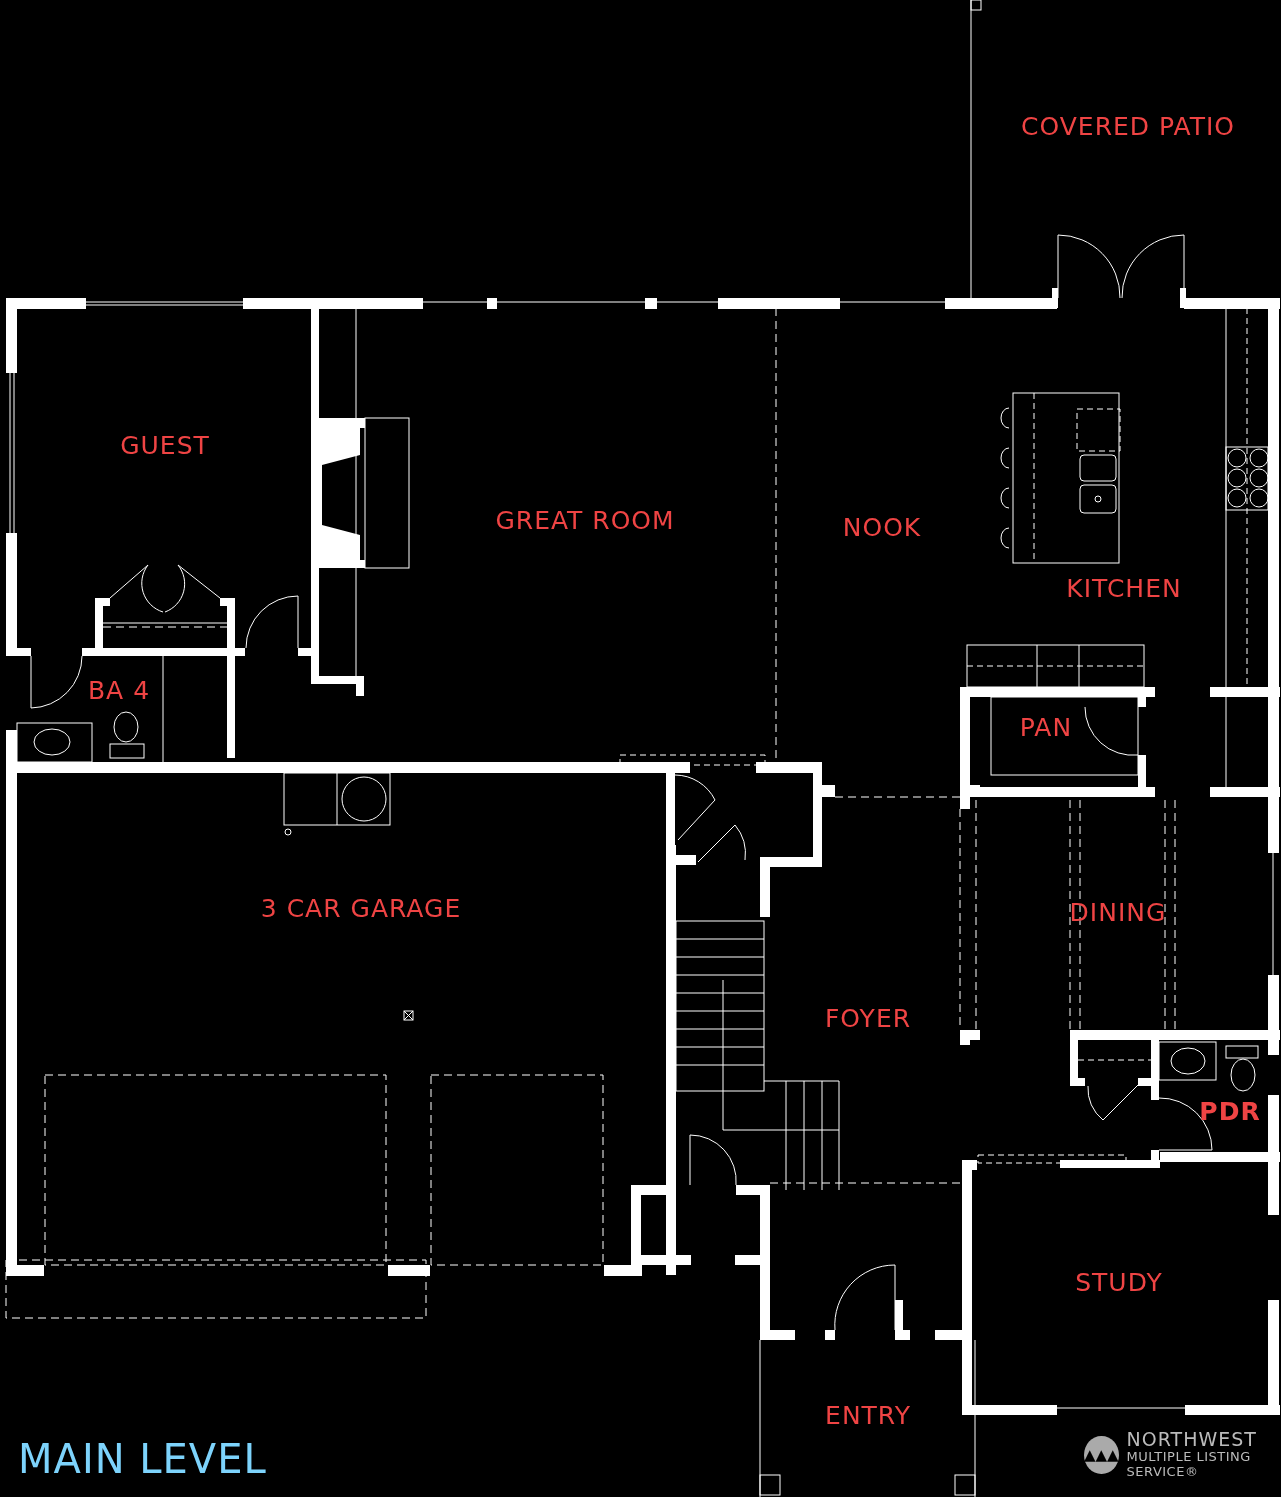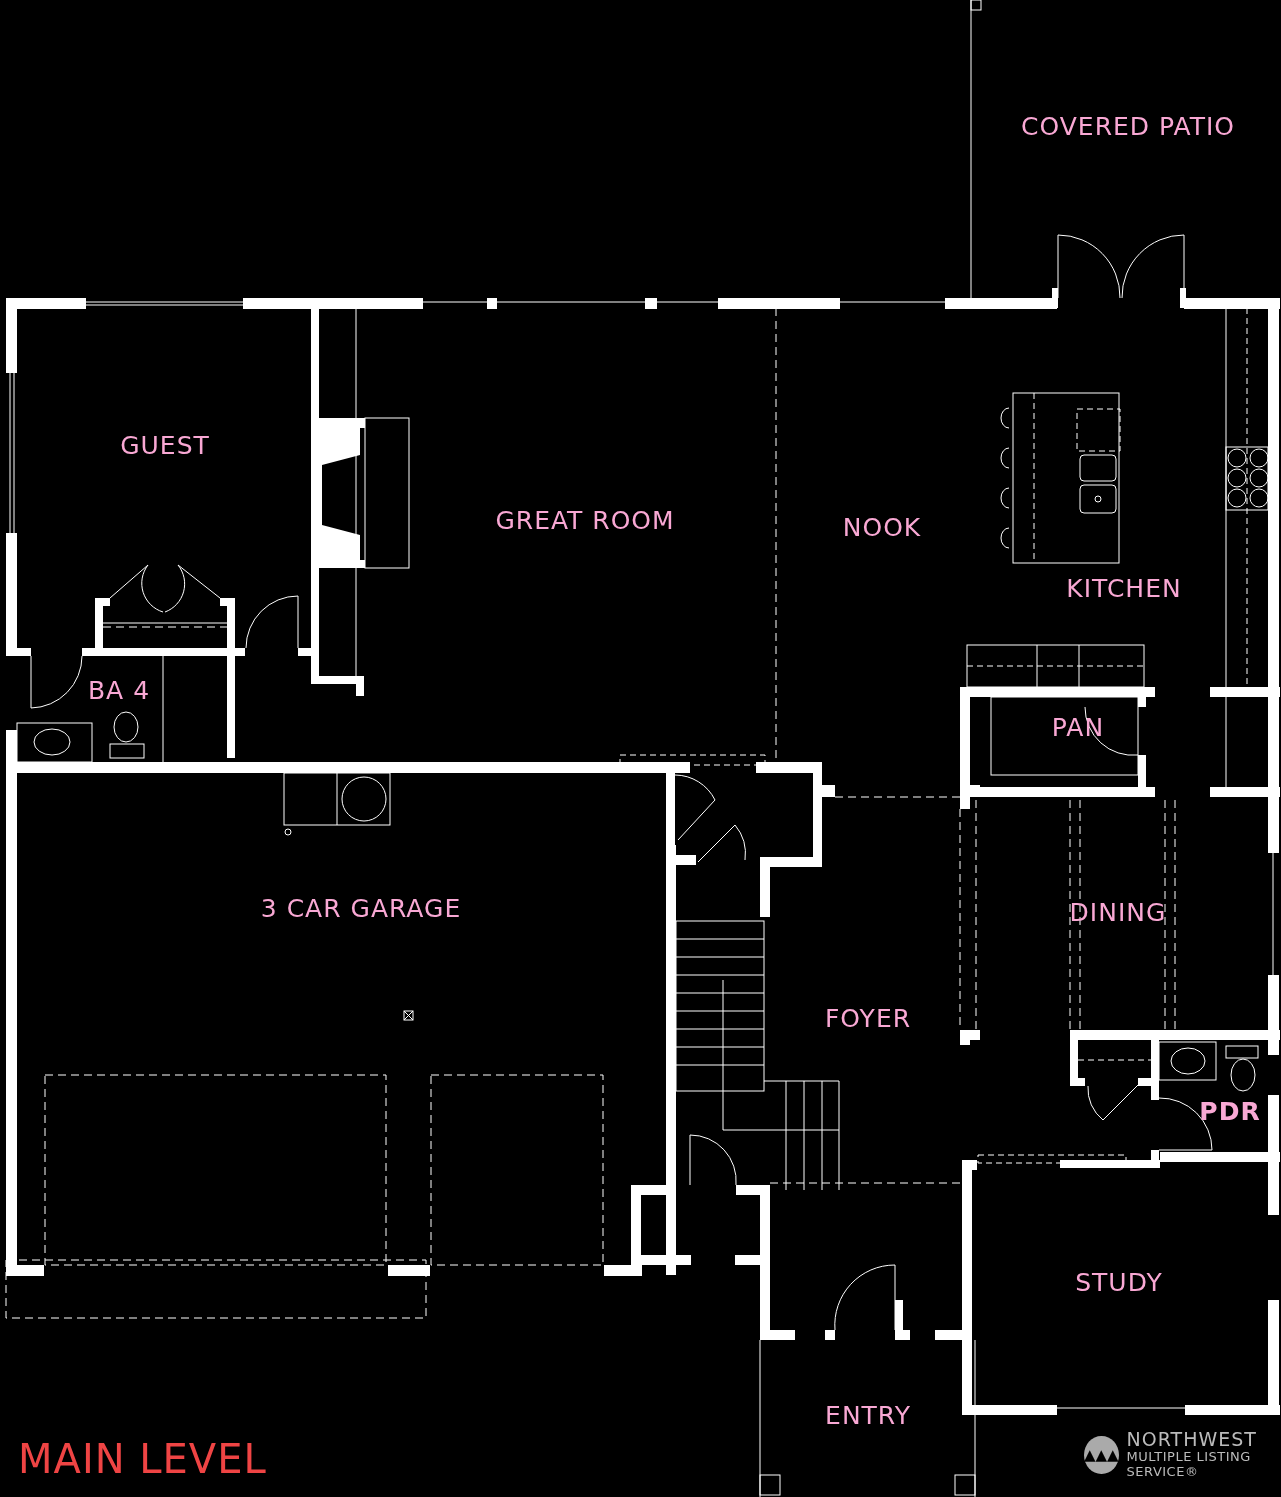--- a/index.html
+++ b/index.html
@@ -1,19 +1,19 @@
 <!DOCTYPE html>
 <html><head>
 <meta charset="utf-8">
 <style>
   html,body{margin:0;padding:0;background:#000;}
   body{width:1281px;height:1497px;position:relative;overflow:hidden;font-family:"DejaVu Sans",sans-serif;}
   svg{position:absolute;left:0;top:0;}
-  .label{position:absolute;color:#f9a8d4;font-family:"DejaVu Sans",sans-serif;font-size:25px;letter-spacing:1px;white-space:nowrap;transform:translate(-50%,-50%);}
-  .title{position:absolute;color:#ef4444;font-family:"DejaVu Sans",sans-serif;font-size:40px;left:18px;top:1436px;letter-spacing:1px;}
+  .label{position:absolute;color:#ef4444;font-family:"DejaVu Sans",sans-serif;font-size:25px;letter-spacing:1px;white-space:nowrap;transform:translate(-50%,-50%);}
+  .title{position:absolute;color:#7dd3fc;font-family:"DejaVu Sans",sans-serif;font-size:40px;left:18px;top:1436px;letter-spacing:1px;}
   .logo{position:absolute;left:1084px;top:1430px;display:flex;align-items:center;gap:8px;color:#bbb;}
   .logo-circle{width:38px;height:38px;border-radius:50%;background:#aaa;color:#000;font-size:15px;font-weight:bold;display:flex;align-items:center;justify-content:center;}
   .logo-name{font-size:19px;letter-spacing:1px;line-height:19px;}
   .logo-sub{font-size:13px;letter-spacing:0.5px;}
 </style>
 </head>
 <body>
 
 <svg width="1281" height="1497" viewBox="0 0 1281 1497">
   <g fill="#fff">
@@ -234,21 +234,21 @@
     <rect x="978" y="1155" width="148" height="8" stroke-dasharray="6,4"></rect>
   </g>
 </svg>
 
 <div class="label" style="left:1128px;top:126px;">COVERED PATIO</div>
 <div class="label" style="left:165px;top:445px;">GUEST</div>
 <div class="label" style="left:585px;top:520px;">GREAT ROOM</div>
 <div class="label" style="left:882px;top:479px;margin-top:48px;">NOOK</div>
 <div class="label" style="left:1124px;top:588px;">KITCHEN</div>
 <div class="label" style="left:119px;top:690px;">BA 4</div>
-<div class="label" style="left:1046px;top:727px;margin-left:32px;">PAN</div>
+<div class="label" style="left:1046px;top:727px;">PAN</div>
 <div class="label" style="left:1118px;top:912px;">DINING</div>
 <div class="label" style="left:361px;top:908px;">3 CAR GARAGE</div>
 <div class="label" style="left:868px;top:1018px;">FOYER</div>
 <div class="label" style="left:1230px;top:1111px;font-weight:bold;">PDR</div>
 <div class="label" style="left:1119px;top:1282px;text-align:center;">STUDY</div>
 <div class="label" style="left:868px;top:1415px;">ENTRY</div>
 
 <div class="title">MAIN LEVEL</div>
 
 <div class="logo">

